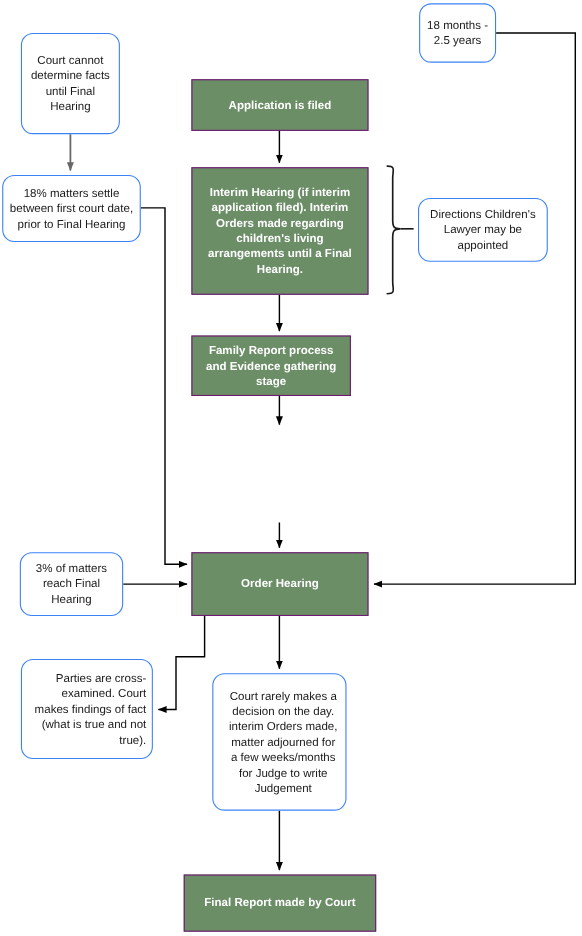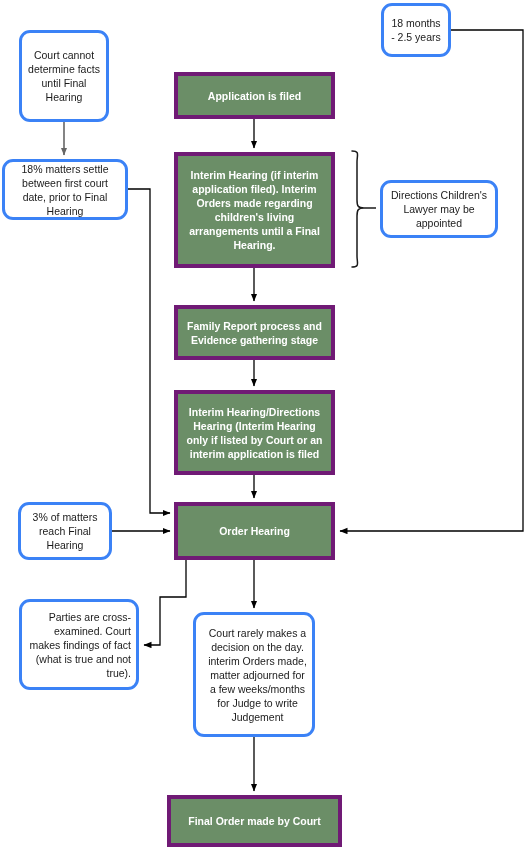--- a/index.html
+++ b/index.html
@@ -26,30 +26,30 @@
   .node {
     position: absolute;
     box-sizing: border-box;
     display: flex;
     align-items: center;
     justify-content: center;
     text-align: center;
   }
   .node-process {
     background: #6b8e67;
-    border: 4px solid #701a75;
+    border: 1px solid #701a75;
     color: #ffffff;
     font-weight: bold;
     font-size: 10.5px;
     line-height: 14px;
     padding: 2px 6px;
   }
   .node-note {
     background: #ffffff;
-    border: 3px solid #3b82f6;
+    border: 1px solid #3b82f6;
     border-radius: 11px;
     color: #1a1a1a;
     font-weight: normal;
     font-size: 10.5px;
     line-height: 14px;
     padding: 2px 5px;
   }
   .node span {
     display: block;
     width: 100%;
@@ -125,29 +125,26 @@
   </div>
 
   <div class="node node-process" style="left:174px; top:72px; width:161px; height:47px;">
     <span>Application is filed</span>
   </div>
 
   <div class="node node-process" style="left:174px; top:152px; width:161px; height:116px;">
     <span>Interim Hearing (if interim application filed). Interim Orders made regarding children's living arrangements until a Final Hearing.</span>
   </div>
 
-  <div class="node node-process" style="left:174px; top:305px; width:161px; height:55px;">
+  <div class="node node-process" style="left:174px; top:305px; width:145px; height:55px;">
     <span>Family Report process and Evidence gathering stage</span>
   </div>
 
-  <div class="node node-process" style="left:174px; top:390px; width:161px; height:85px;">
-    <span>Interim Hearing/Directions Hearing (Interim Hearing only if listed by Court or an interim application is filed</span>
-  </div>
 
   <div class="node node-process" style="left:174px; top:502px; width:161px; height:58px;">
     <span>Order Hearing</span>
   </div>
 
   <div class="node node-process" style="left:167px; top:795px; width:175px; height:52px;">
-    <span>Final Order made by Court</span>
+    <span>Final Report made by Court</span>
   </div>
 
 </div>
 
 </body></html>

